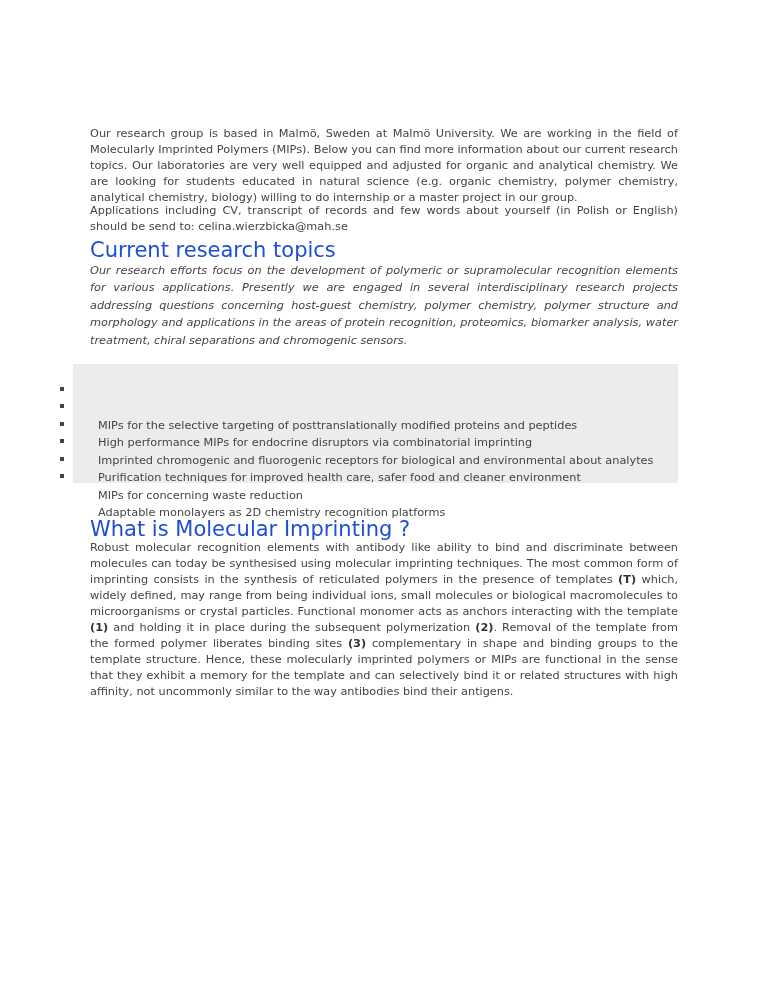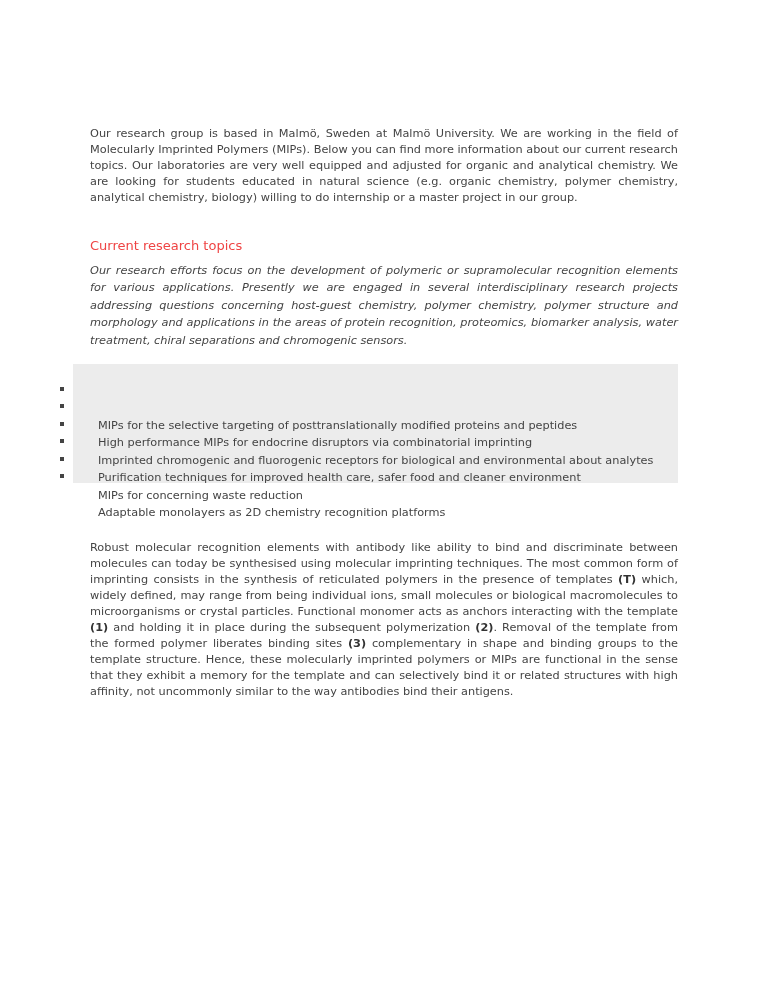--- a/index.html
+++ b/index.html
@@ -4,40 +4,41 @@
 <style>
   html, body { margin: 0; padding: 0; background: #ffffff; }
   body { width: 768px; height: 994px; position: relative; overflow: hidden;
          font-family: "DejaVu Sans", sans-serif; color: #444444; }
   .page { position: absolute; left: 0; top: 0; width: 768px; height: 994px; }
   .p { position: absolute; left: 90px; width: 588px; font-size: 11.3px;
        text-align: justify; margin: 0; }
   .intro { top: 126px; line-height: 16px; }
   .apply { top: 203px; line-height: 16px; }
   .h { position: absolute; left: 90px; margin: 0; font-weight: normal;
-       color: #ef4444; font-size: 13px; font-family: "DejaVu Sans", sans-serif; }
+       color: #1d4ed8; font-size: 21px; font-family: "DejaVu Sans", sans-serif; }
   .h1pos { top: 238px; }
   .h2pos { top: 517px; }
   .body1 { top: 262px; line-height: 17.4px; font-style: italic; }
   .body2 { top: 540px; line-height: 16px; }
   .graybox { position: absolute; left: 73px; top: 364px; width: 605px; height: 119px;
              background: #ececec; }
   .list { position: absolute; left: 0; top: 380px; margin: 0; padding: 0; list-style: none; }
   .list li { position: relative; height: 17.4px; line-height: 17.4px; font-size: 11.3px;
              white-space: nowrap; }
   .bullet { position: absolute; left: 60px; top: 7px; width: 4px; height: 4px; background: #444; }
   .li-text { position: absolute; left: 98px; margin-top: 37px; }
   b { color: #333; }
 </style>
 </head>
 <body>
 
 <div class="page">
 
   <p class="p intro">Our research group is based in Malmö, Sweden at Malmö University. We are working in the field of Molecularly Imprinted Polymers (MIPs). Below you can find more information about our current research topics. Our laboratories are very well equipped and adjusted for organic and analytical chemistry. We are looking for students educated in natural science (e.g. organic chemistry, polymer chemistry, analytical chemistry, biology) willing to do internship or a master project in our group.</p>
+  <p class="p apply">Applications including CV, transcript of records and few words about yourself (in Polish or English) should be send to: celina.wierzbicka@mah.se</p>
 
   <h2 class="h h1pos">Current research topics</h2>
   <p class="p body1">Our research efforts focus on the development of polymeric or supramolecular recognition elements for various applications. Presently we are engaged in several interdisciplinary research projects addressing questions concerning host-guest chemistry, polymer chemistry, polymer structure and morphology and applications in the areas of protein recognition, proteomics, biomarker analysis, water treatment, chiral separations and chromogenic sensors.</p>
 
   <div class="graybox"></div>
   <ul class="list">
     <li>
         <span class="bullet"></span>
         <span class="li-text">MIPs for the selective targeting of posttranslationally modified proteins and peptides</span>
       </li>
@@ -56,15 +57,16 @@
     <li>
         <span class="bullet"></span>
         <span class="li-text">MIPs for concerning waste reduction</span>
       </li>
     <li>
         <span class="bullet"></span>
         <span class="li-text">Adaptable monolayers as 2D chemistry recognition platforms</span>
       </li>
   </ul>
 
+  <h2 class="h h2pos">What is Molecular Imprinting ?</h2>
   <p class="p body2"><span>Robust molecular recognition elements with antibody like ability to bind and discriminate between molecules can today be synthesised using molecular imprinting techniques. The most common form of imprinting consists in the synthesis of reticulated polymers in the presence of templates </span><b>(T)</b><span> which, widely defined, may range from being individual ions, small molecules or biological macromolecules to microorganisms or crystal particles. Functional monomer acts as anchors interacting with the template </span><b>(1)</b><span> and holding it in place during the subsequent polymerization </span><b>(2)</b><span>. Removal of the template from the formed polymer liberates binding sites </span><b>(3)</b><span> complementary in shape and binding groups to the template structure.  Hence, these molecularly imprinted polymers or MIPs are functional in the sense that they exhibit a memory for the template and can selectively bind it or related structures with high affinity, not uncommonly similar to the way antibodies bind their antigens.</span></p>
 
 </div>
 
 </body></html>

